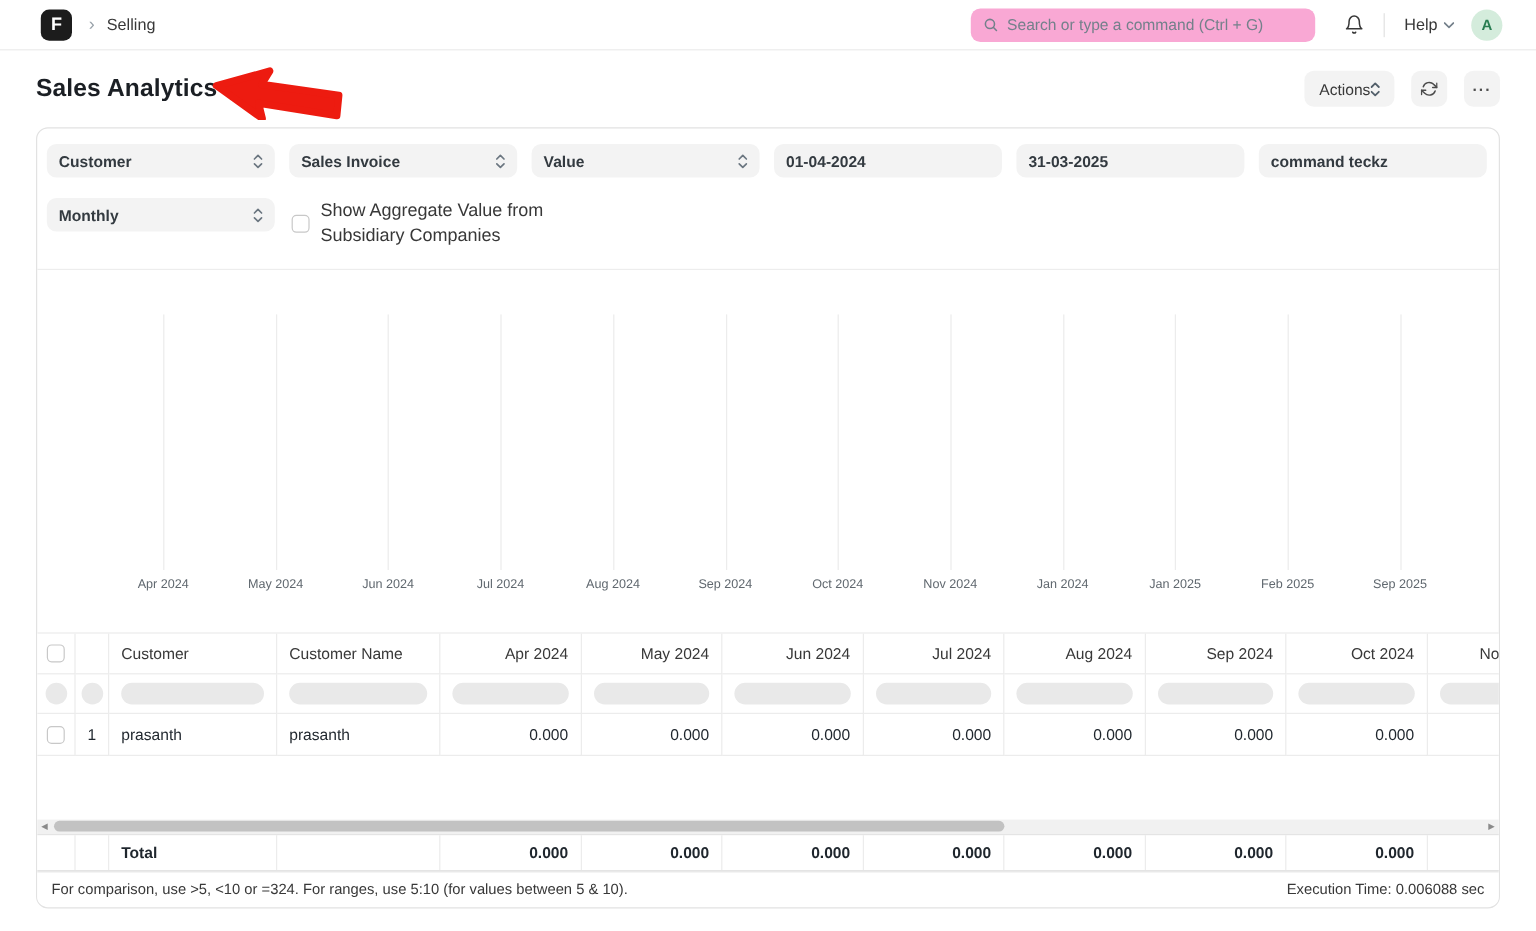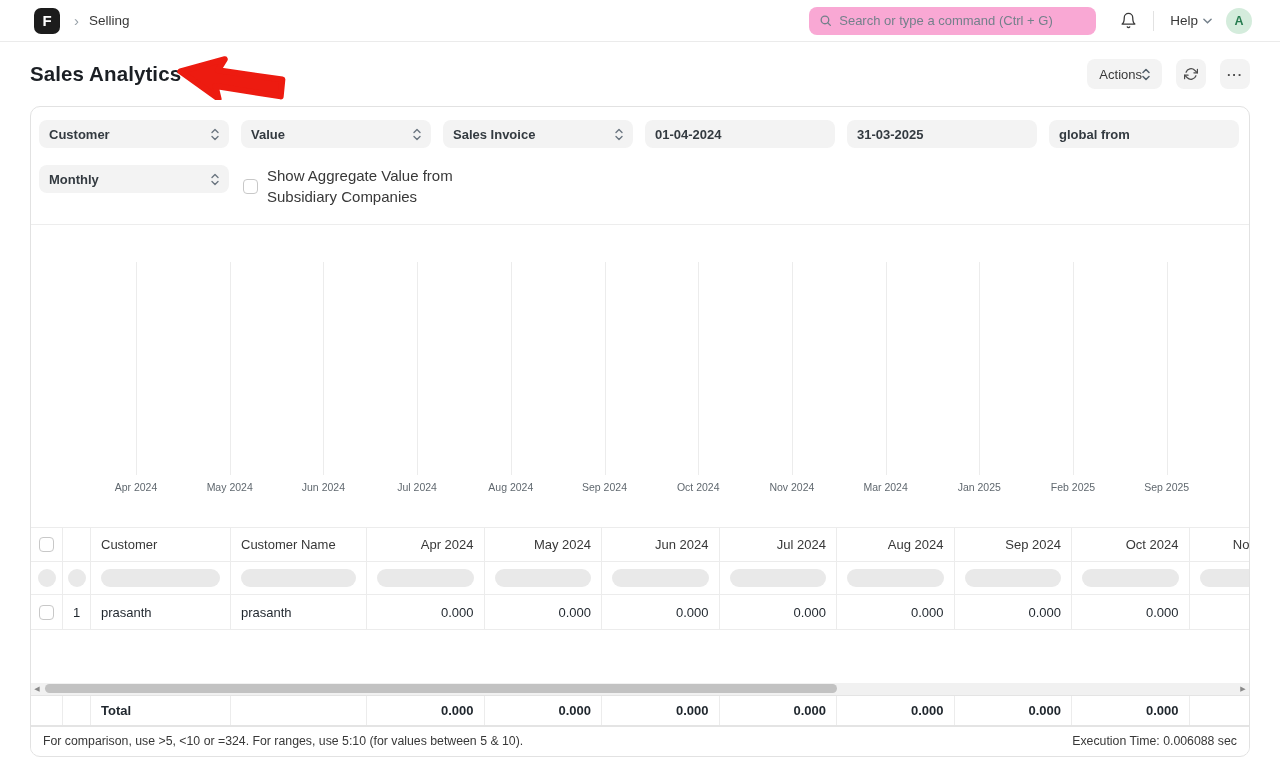--- a/index.html
+++ b/index.html
@@ -144,41 +144,41 @@
   <div class="filters">
     <div class="frow">
       <div class="fctl">
         <span>Customer</span>
         <svg class="sorticon" width="8" height="13" viewBox="0 0 8 13" fill="none" stroke="#6b7680" stroke-width="1.4" stroke-linecap="round" stroke-linejoin="round">
             <path d="M1 4.5L4 1.5L7 4.5"></path>
             <path d="M1 8.5L4 11.5L7 8.5"></path>
           </svg>
       </div>
       <div class="fctl">
+        <span>Sales Invoice</span>
+        <svg class="sorticon" width="8" height="13" viewBox="0 0 8 13" fill="none" stroke="#6b7680" stroke-width="1.4" stroke-linecap="round" stroke-linejoin="round">
+            <path d="M1 4.5L4 1.5L7 4.5"></path>
+            <path d="M1 8.5L4 11.5L7 8.5"></path>
+          </svg>
+      </div>
+      <div class="fctl">
         <span>Value</span>
         <svg class="sorticon" width="8" height="13" viewBox="0 0 8 13" fill="none" stroke="#6b7680" stroke-width="1.4" stroke-linecap="round" stroke-linejoin="round">
             <path d="M1 4.5L4 1.5L7 4.5"></path>
             <path d="M1 8.5L4 11.5L7 8.5"></path>
           </svg>
       </div>
       <div class="fctl">
-        <span>Sales Invoice</span>
-        <svg class="sorticon" width="8" height="13" viewBox="0 0 8 13" fill="none" stroke="#6b7680" stroke-width="1.4" stroke-linecap="round" stroke-linejoin="round">
-            <path d="M1 4.5L4 1.5L7 4.5"></path>
-            <path d="M1 8.5L4 11.5L7 8.5"></path>
-          </svg>
-      </div>
-      <div class="fctl">
         <span>01-04-2024</span>
       </div>
       <div class="fctl">
         <span>31-03-2025</span>
       </div>
       <div class="fctl">
-        <span>global from</span>
+        <span>command teckz</span>
       </div>
     </div>
     <div class="frow">
       <div class="fctl">
         <span>Monthly</span>
         <svg class="sorticon" width="8" height="13" viewBox="0 0 8 13" fill="none" stroke="#6b7680" stroke-width="1.4" stroke-linecap="round" stroke-linejoin="round">
             <path d="M1 4.5L4 1.5L7 4.5"></path>
             <path d="M1 8.5L4 11.5L7 8.5"></path>
           </svg>
       </div>
@@ -202,21 +202,21 @@
       <div class="xlabel" style="left: 386.1px;">Jul 2024</div>
       <div class="gridline" style="left: 479.8px;"></div>
       <div class="xlabel" style="left: 479.8px;">Aug 2024</div>
       <div class="gridline" style="left: 573.5px;"></div>
       <div class="xlabel" style="left: 573.5px;">Sep 2024</div>
       <div class="gridline" style="left: 667.2px;"></div>
       <div class="xlabel" style="left: 667.2px;">Oct 2024</div>
       <div class="gridline" style="left: 760.9px;"></div>
       <div class="xlabel" style="left: 760.9px;">Nov 2024</div>
       <div class="gridline" style="left: 854.6px;"></div>
-      <div class="xlabel" style="left: 854.6px;">Mar 2024</div>
+      <div class="xlabel" style="left: 854.6px;">Jan 2024</div>
       <div class="gridline" style="left: 948.3px;"></div>
       <div class="xlabel" style="left: 948.3px;">Jan 2025</div>
       <div class="gridline" style="left: 1042px;"></div>
       <div class="xlabel" style="left: 1042px;">Feb 2025</div>
       <div class="gridline" style="left: 1135.7px;"></div>
       <div class="xlabel" style="left: 1135.7px;">Sep 2025</div>
     </div>
 
   <div>
     <div class="dt-row dt-head" id="dt-head">

